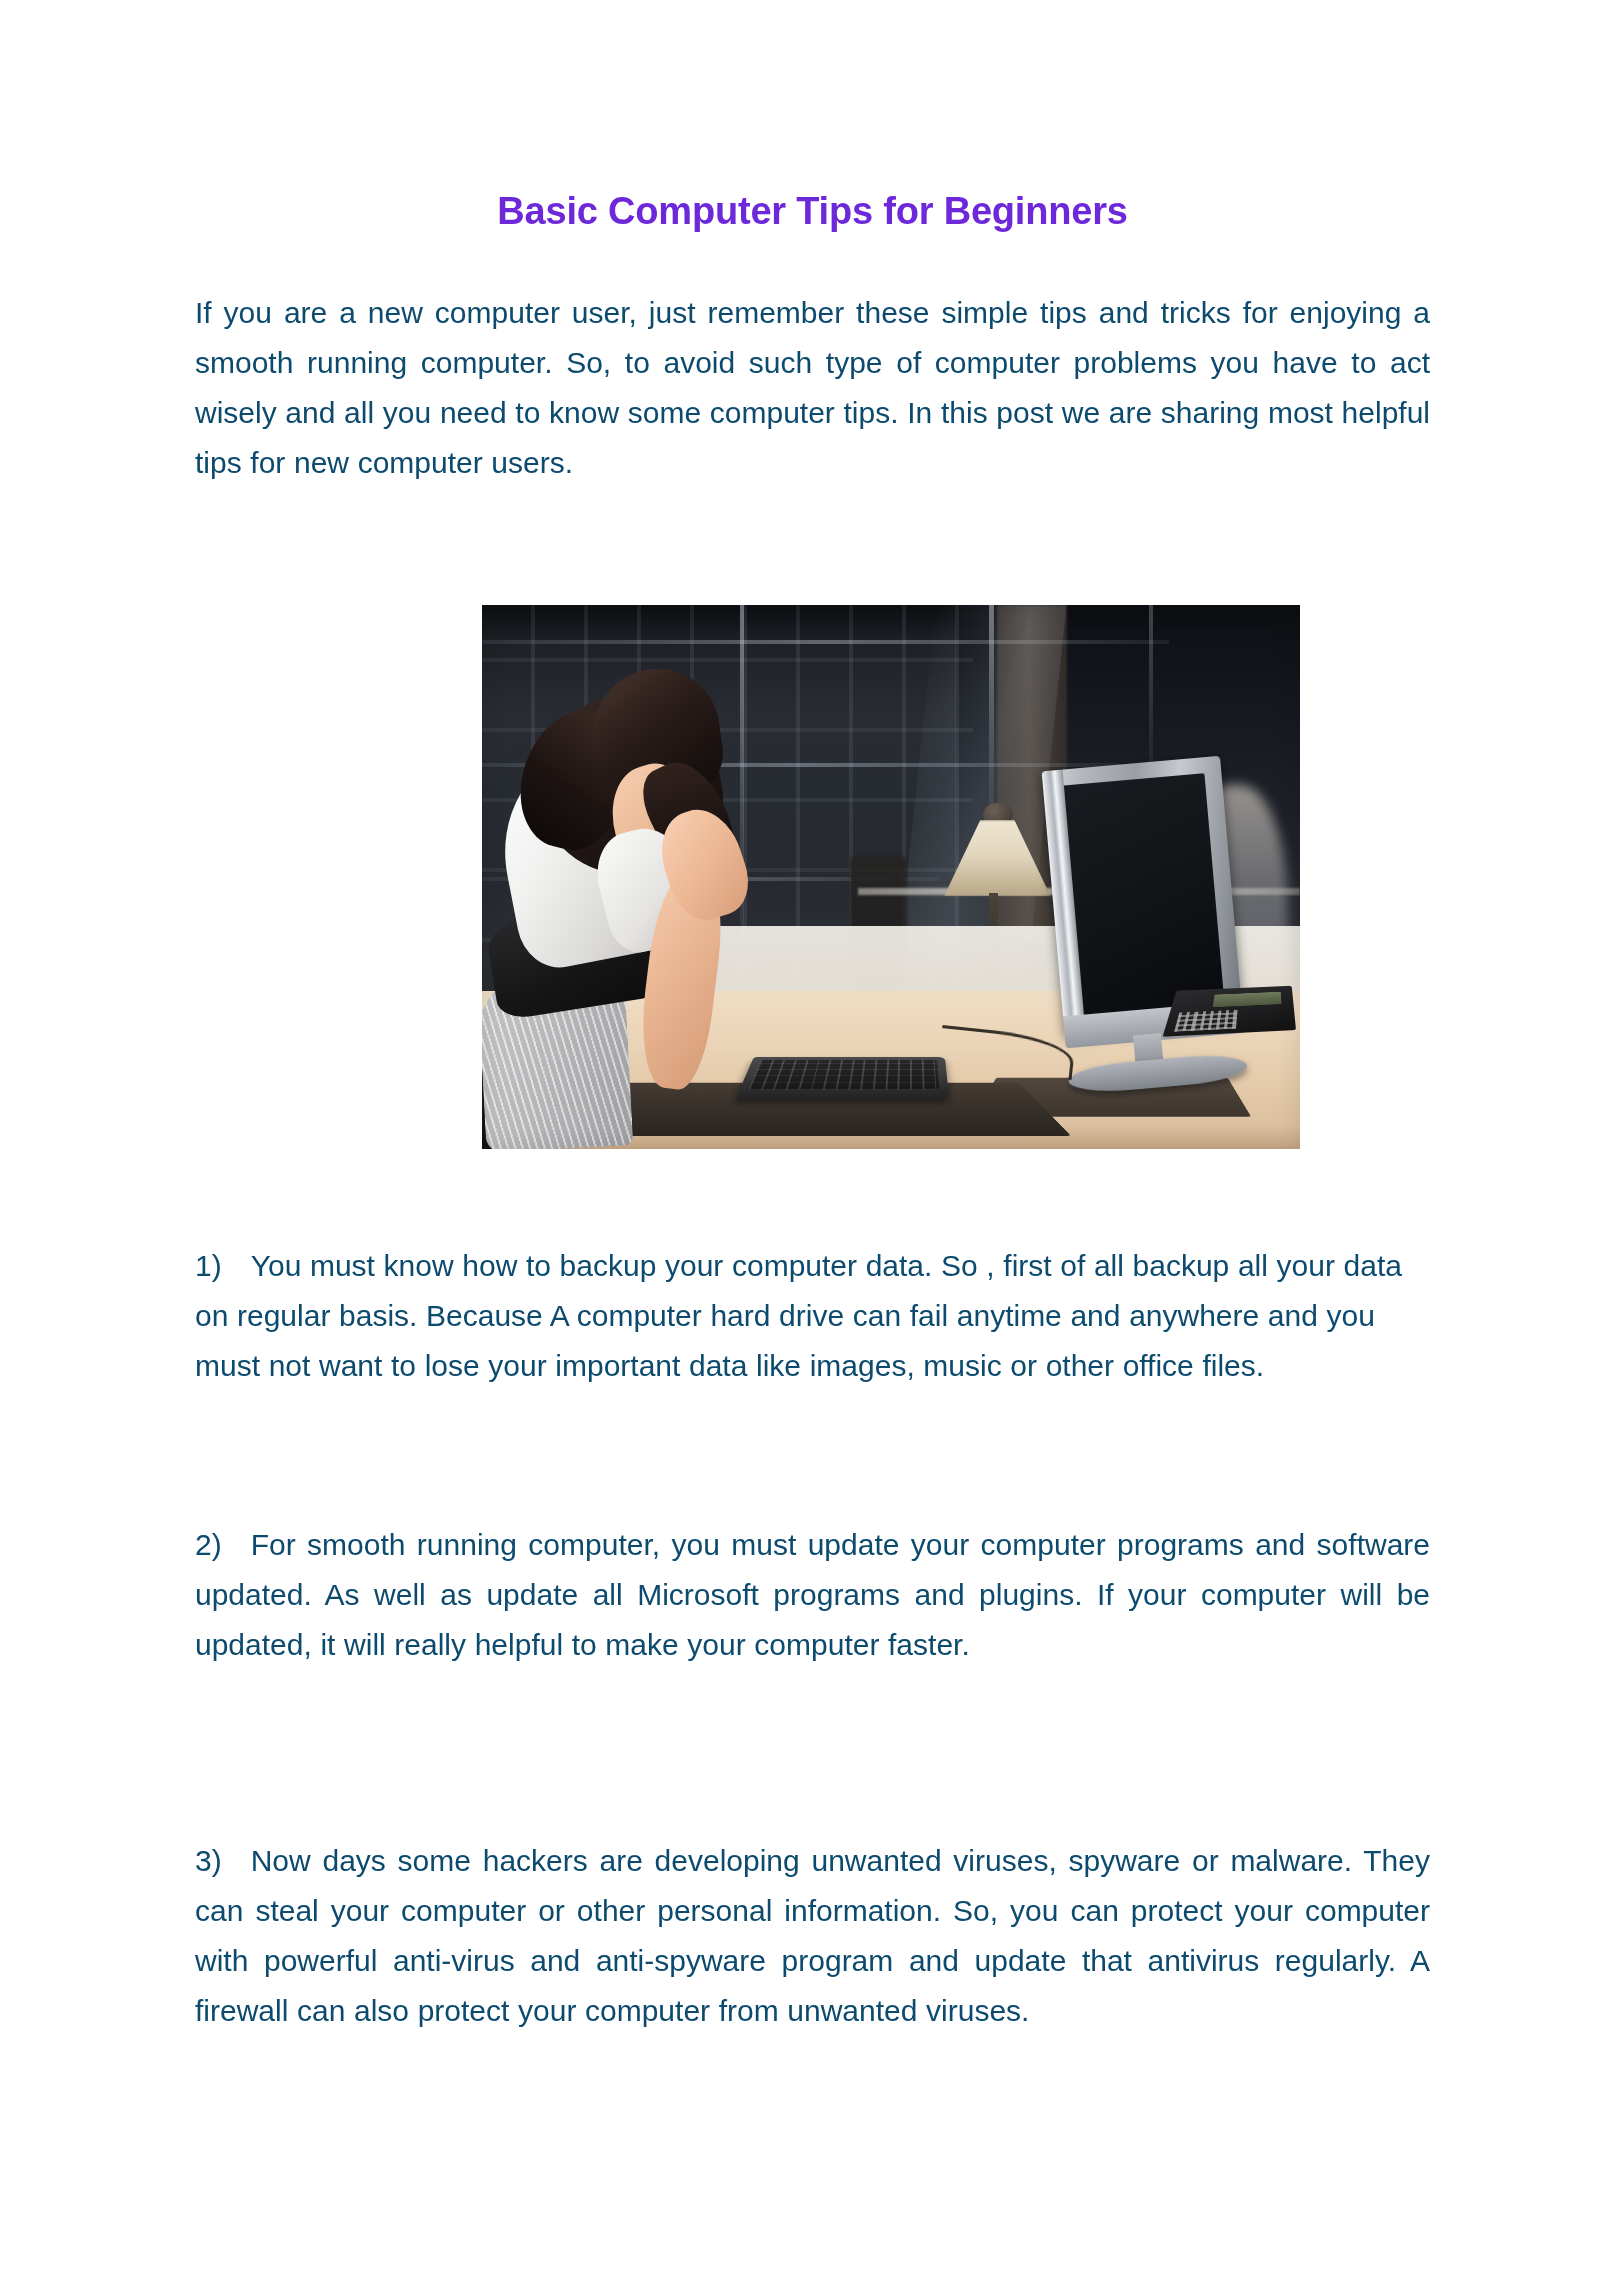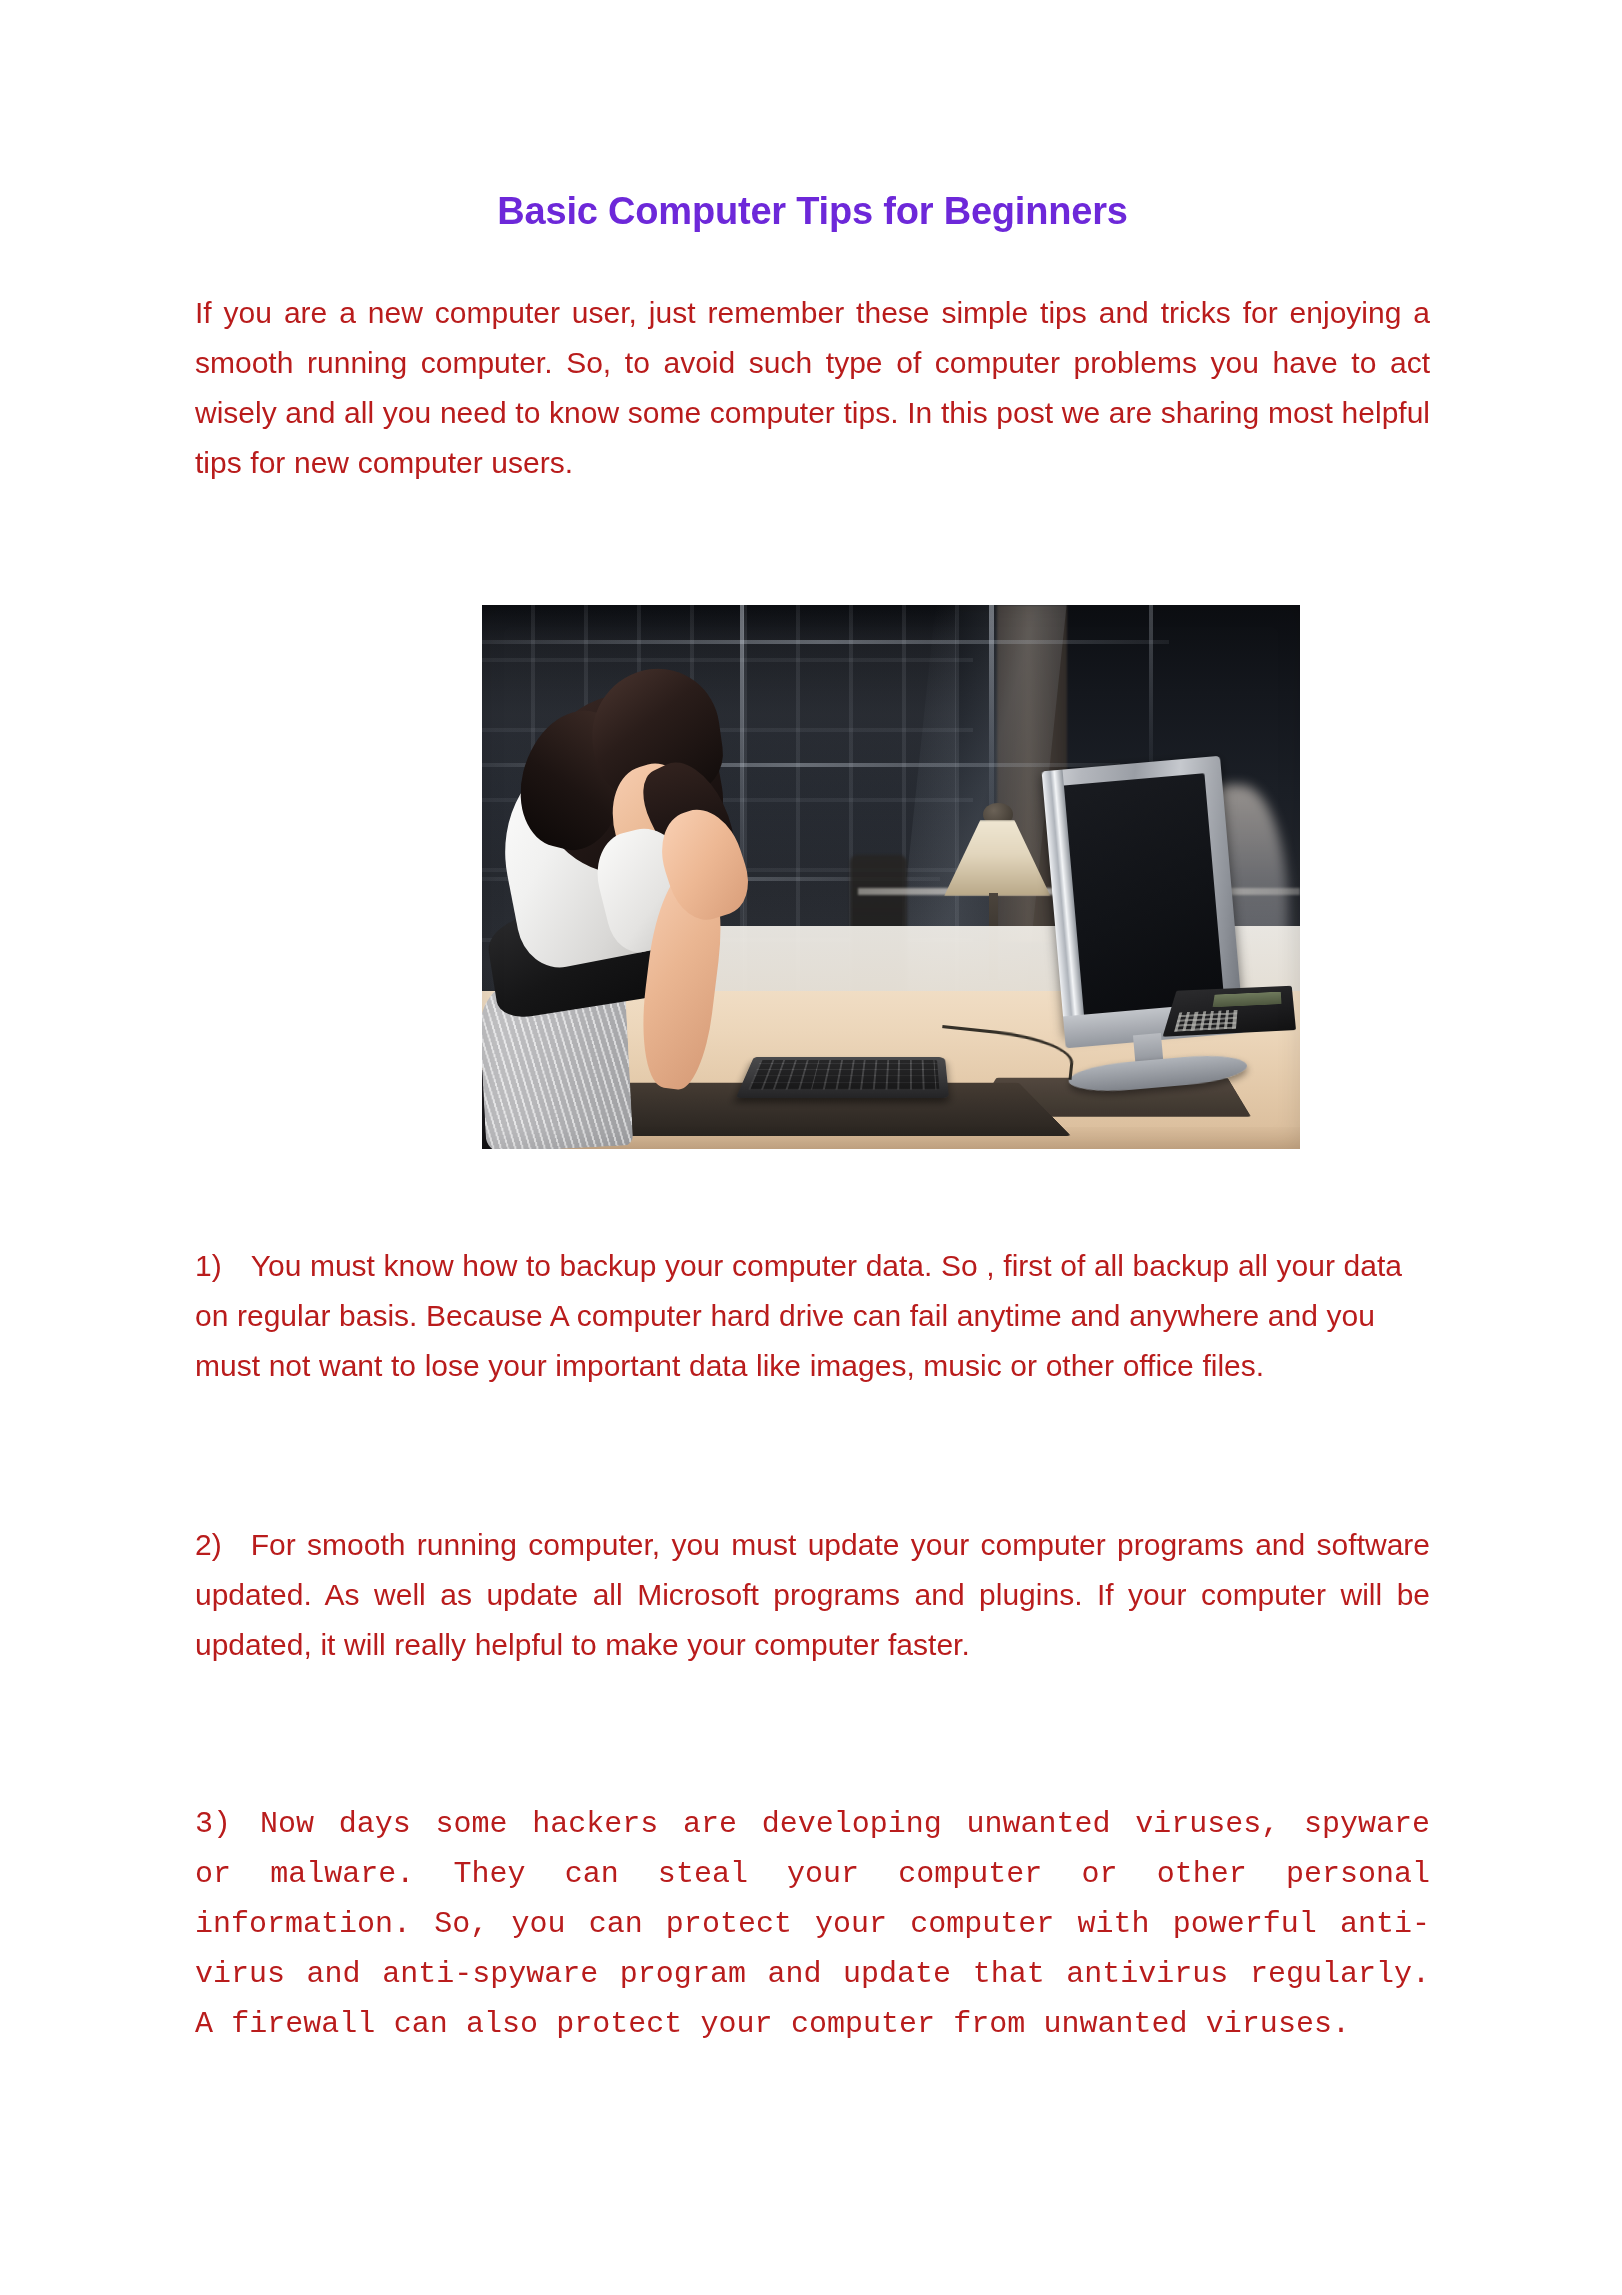--- a/index.html
+++ b/index.html
@@ -44,31 +44,31 @@
 
   
   .para {
     position: absolute;
     left: 0;
     width: 1235px;
     margin: 0;
     padding: 0;
     font-size: 30px;
     line-height: 50px;
-    color: #b91c1c;
+    color: #0c4a6e;
     text-align: justify;
     text-justify: inter-word;
     word-spacing: 0.3px;
   }
   .para.left-align { text-align: left; }
 
   #intro      { top: 288px; }
   #tip-1      { top: 1241px; }
   #tip-2      { top: 1520px; }
-  #tip-3      { top: 1799px; font-family: Liberation Mono, monospace; }
+  #tip-3      { top: 1836px; }
 
   .tip-marker { }
   .tip-gap { display: inline-block; width: 29px; }
 
   
   .photo-figure {
     position: absolute;
     left: 442px;
     top: 595px;
     width: 818px;

